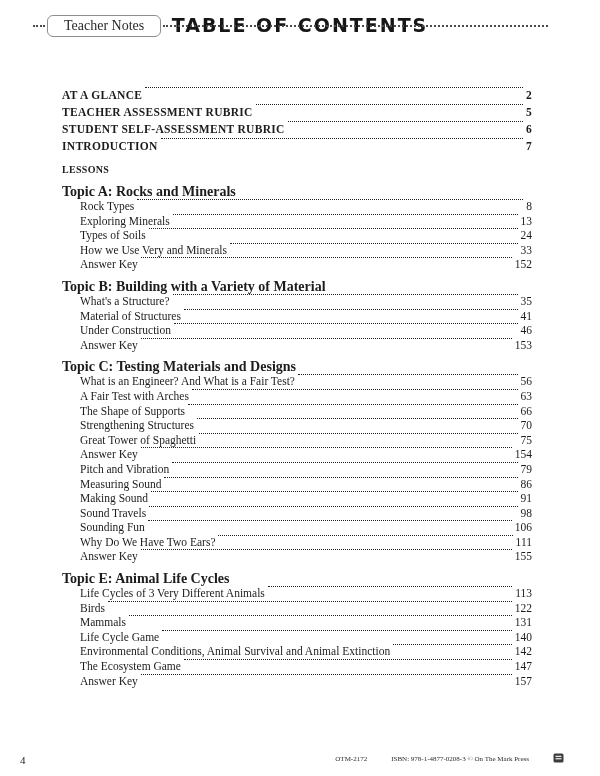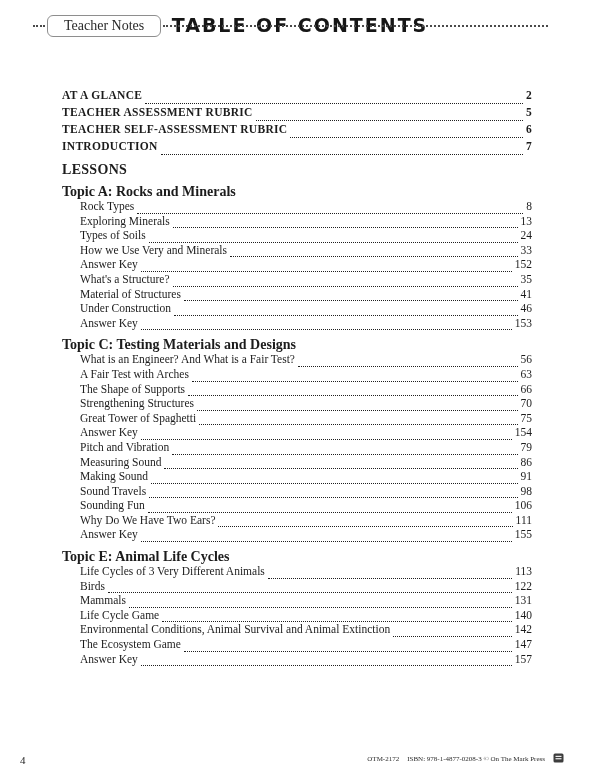--- a/index.html
+++ b/index.html
@@ -42,21 +42,21 @@
     letter-spacing:2px;
     color:#161616;
   }
   
   .toc {
     position:absolute;
     top:87px; left:62px; right:68px;
   }
   .row {
     display:flex;
-    align-items:flex-end;
+    align-items:flex-start;
     font-size:11.5px;
   }
   .row .leader {
     flex:1;
     border-bottom:1.6px dotted #1f1f1f;
     margin:0 3px;
     min-width:10px;
   }
   .row.top {
     font-weight:bold;
@@ -64,42 +64,42 @@
     line-height:17px;
   }
   .row.sub {
     line-height:14.6px;
     padding-left:18px;
   }
   .lessons {
     margin-top:7px;
     font-weight:bold;
     letter-spacing:0.3px;
-    font-size:14px;
+    font-size:10px;
     line-height:15px;
   }
   .topic-head {
     margin-top:7px;
     font-weight:bold;
     font-size:14px;
     line-height:15px;
   }
   
   .footer {
     position:absolute;
     left:20px; right:36px; bottom:10px;
     display:flex;
     justify-content:space-between;
     align-items:flex-end;
   }
   .footer .pagenum { font-size:11px; line-height:11px; }
   .footer .credits {
     display:flex;
     align-items:center;
-    gap:8px;
+    gap:24px;
     font-size:7px;
     line-height:9px;
     color:#2c2c2c;
     white-space:nowrap;
   }
   .logo { display:inline-block; }
 </style>
 </head>
 <body>
 
@@ -120,21 +120,21 @@
         <span class="lbl">AT A GLANCE</span>
         <span class="leader"></span>
         <span class="pg">2</span>
       </div>
       <div class="row top">
         <span class="lbl">TEACHER ASSESSMENT RUBRIC</span>
         <span class="leader"></span>
         <span class="pg">5</span>
       </div>
       <div class="row top">
-        <span class="lbl">TEACHER SELF-ASSESSMENT RUBRIC</span>
+        <span class="lbl">STUDENT SELF-ASSESSMENT RUBRIC</span>
         <span class="leader"></span>
         <span class="pg">6</span>
       </div>
       <div class="row top">
         <span class="lbl">INTRODUCTION</span>
         <span class="leader"></span>
         <span class="pg">7</span>
       </div>
       <div class="lessons">LESSONS</div>
       <div class="topic-head">Topic A: Rocks and Minerals</div>
@@ -156,20 +156,21 @@
       <div class="row sub">
         <span class="lbl">How we Use Very and Minerals</span>
         <span class="leader"></span>
         <span class="pg">33</span>
       </div>
       <div class="row sub">
         <span class="lbl">Answer Key</span>
         <span class="leader"></span>
         <span class="pg">152</span>
       </div>
+      <div class="topic-head">Topic B: Building with a Variety of Material</div>
       <div class="row sub">
         <span class="lbl">What's a Structure?</span>
         <span class="leader"></span>
         <span class="pg">35</span>
       </div>
       <div class="row sub">
         <span class="lbl">Material of Structures</span>
         <span class="leader"></span>
         <span class="pg">41</span>
       </div>

